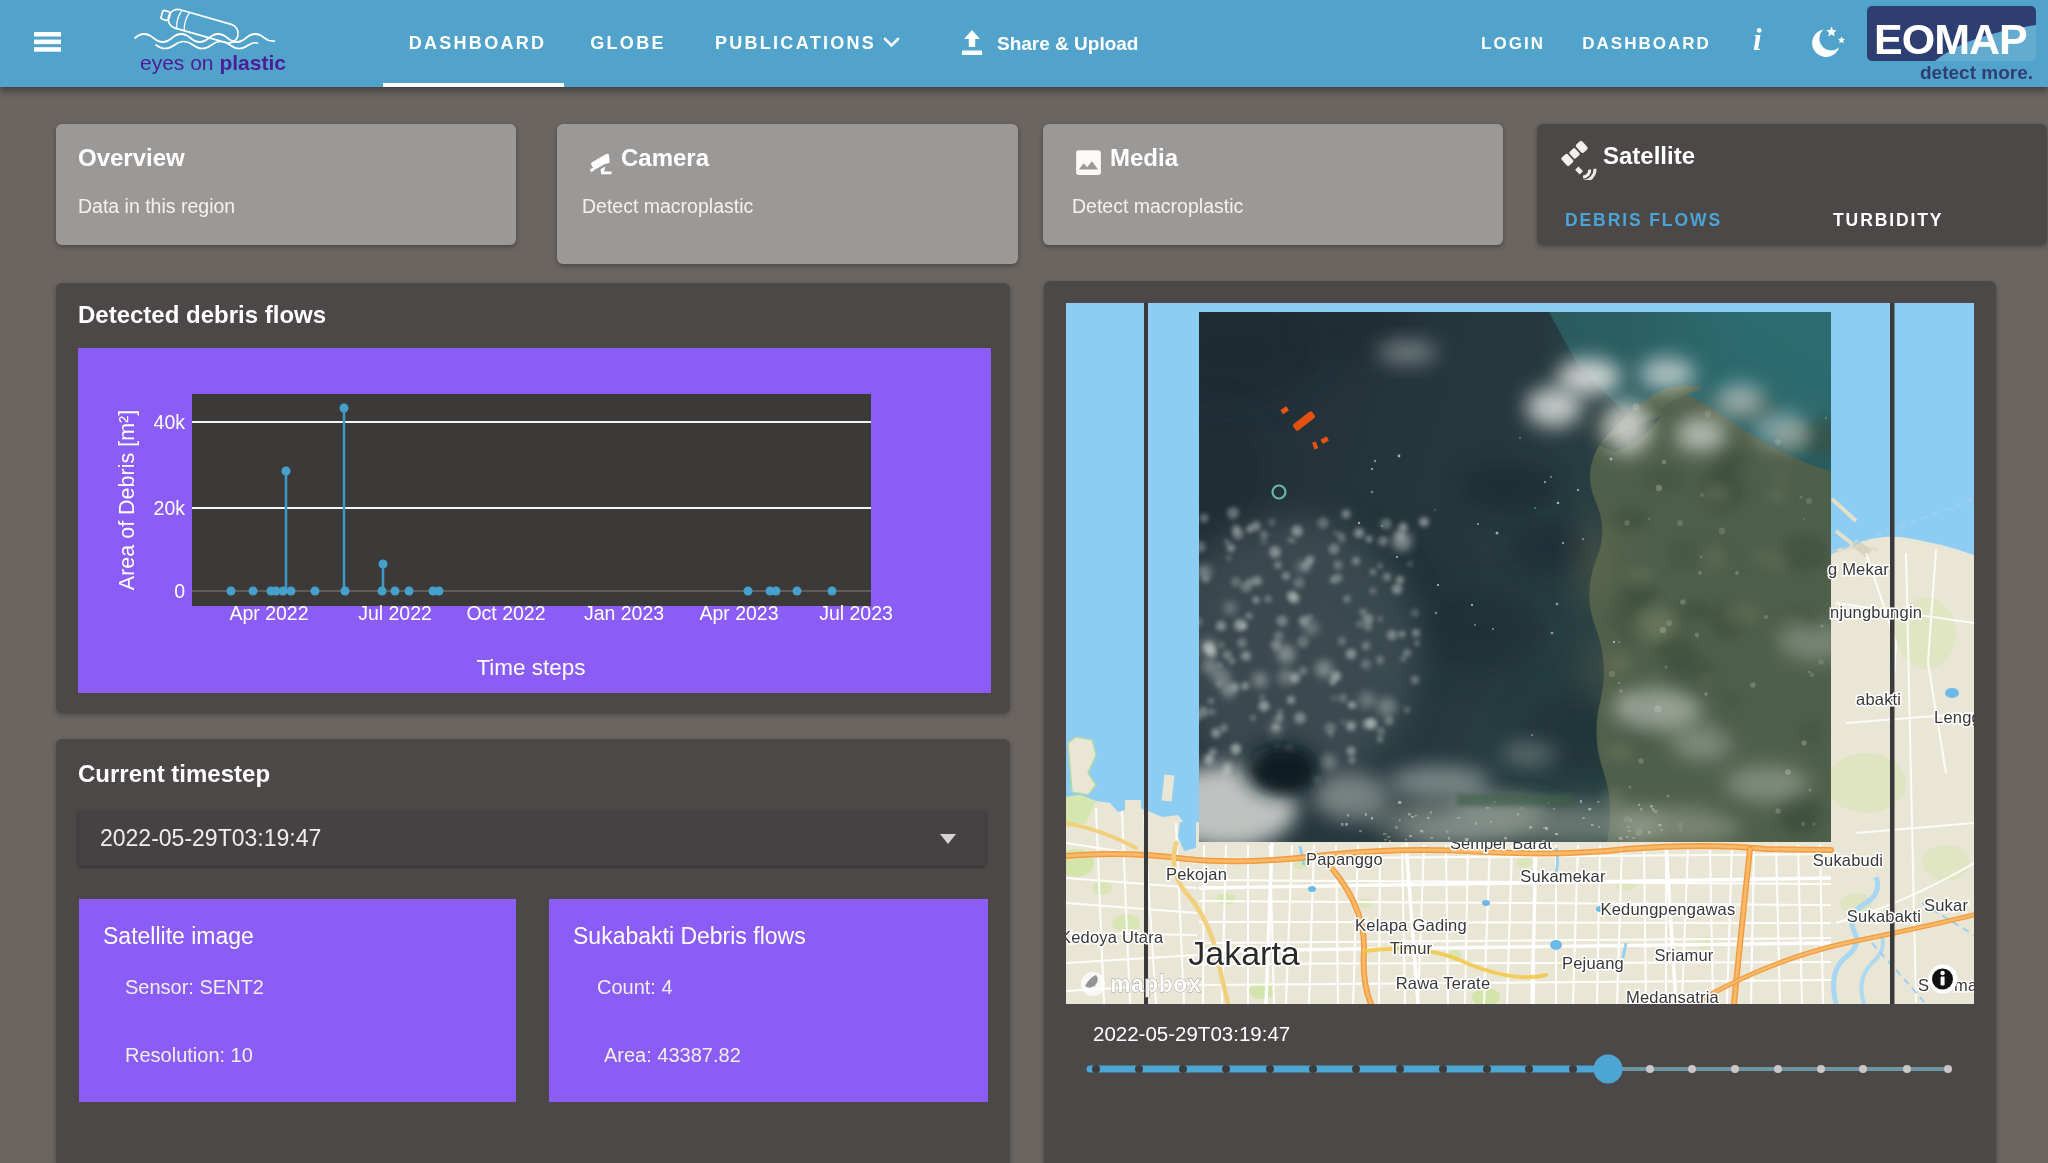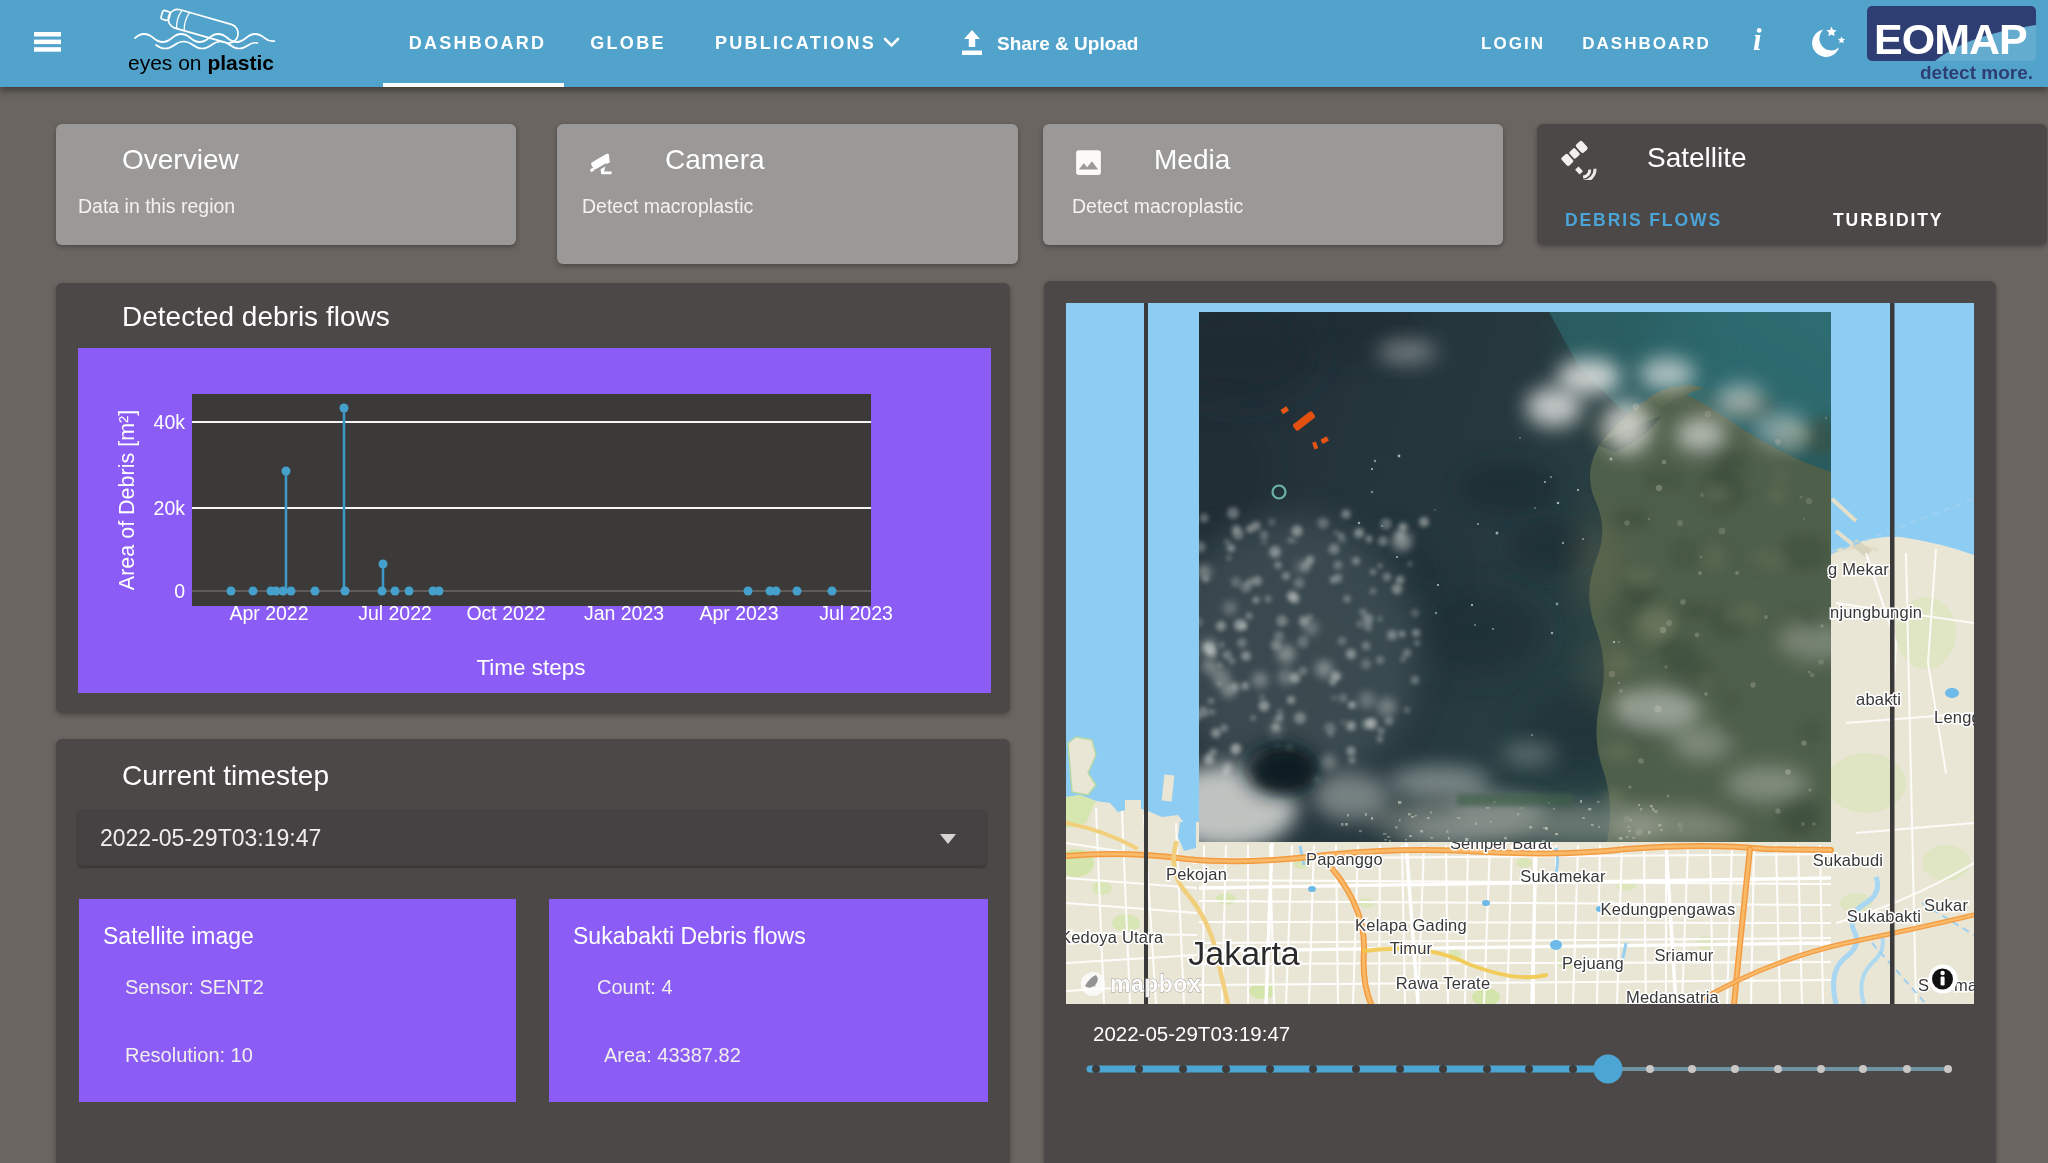--- a/index.html
+++ b/index.html
@@ -4,21 +4,21 @@
 <style>
 * { margin:0; padding:0; box-sizing:border-box; }
 html,body { width:2048px; height:1163px; overflow:hidden; background:#6a6561; font-family:"Liberation Sans", sans-serif; }
 .abs { position:absolute; }
 #page { position:relative; width:2048px; height:1163px; }
 #nav { position:absolute; left:0; top:0; width:2048px; height:87px; background:#52a3cb; z-index:5; box-shadow:0 4px 7px rgba(0,0,0,.4); }
 .navitem { position:absolute; top:0; height:87px; display:flex; align-items:center; color:#fff; font-weight:700; font-size:18px; letter-spacing:2.3px; white-space:nowrap; }
 .card { position:absolute; border-radius:6px; box-shadow:0 2px 5px rgba(0,0,0,.3); }
 .lightcard { background:#9b9997; }
 .darkcard { background:#4b4847; }
-.cardtitle { color:#fff; font-size:28px; font-weight:400; white-space:nowrap;margin-left:44px; }
+.cardtitle { color:#fff; font-size:24px; font-weight:700; white-space:nowrap; }
 .cardsub { color:#f4f2f0; font-size:19.5px; white-space:nowrap; }
 .innerbox { position:absolute; background:#8b5cf6; }
 </style>
 </head>
 <body>
 <div id="page">
 
   <div id="nav">
     <svg class="abs" style="left:34px;top:30px" width="27" height="24" viewBox="0 0 27 24">
       <rect x="0" y="2" width="27" height="4.5" fill="#fff"></rect>
@@ -28,21 +28,21 @@
     <svg class="abs" style="left:134px;top:5px" width="145" height="48" viewBox="0 0 145 48" fill="none" stroke="#fff" stroke-width="1.7" stroke-linecap="round">
       <path d="M1 33 q 9 -8 18.5 0 q 9 8 18.5 0 q 9 -8 18.5 0 q 9 8 18.5 0 q 9 -8 18.5 0 q 9 8 18.5 0 q 9 -8 18.5 0 q 5 4 10 3"></path>
       <path d="M22 40 q 9 7 18.5 0 q 9 -7 18.5 0 q 9 7 18.5 0 q 9 -7 18.5 0 q 9 7 18.5 0 q 5 -3 9 -2"></path>
       <g transform="rotate(16 70 22)">
         <rect x="33" y="12" width="72" height="19" rx="9.5"></rect>
         <rect x="26" y="17" width="8" height="9" rx="2"></rect>
         <path d="M44 13 q -3 9 0 17.5" stroke-width="1.3"></path>
         <path d="M52 12.5 q -3 9.5 0 18.5" stroke-width="1.3"></path>
       </g>
     </svg>
-    <div class="abs" style="left:128px;top:51px;width:143px;text-align:center;color:#000000;font-size:21px;font-weight:400;white-space:nowrap">eyes on <b style="font-weight:700">plastic</b></div>
+    <div class="abs" style="left:140px;top:51px;width:143px;text-align:center;color:#4c1d95;font-size:21px;font-weight:400;white-space:nowrap">eyes on <b style="font-weight:700">plastic</b></div>
     <div class="navitem" style="left:408px;width:139px;justify-content:center">DASHBOARD</div>
     <div class="navitem" style="left:593px;width:70px;justify-content:center">GLOBE</div>
     <div class="navitem" style="left:717px;width:157px;justify-content:center">PUBLICATIONS</div>
     <svg class="abs" style="left:883px;top:37px" width="17" height="11" viewBox="0 0 17 11">
         <path d="M2 2 l6.5 6.5 l6.5 -6.5" stroke="#fff" stroke-width="2.6" fill="none" stroke-linecap="round"></path>
       </svg>
     <svg class="abs" style="left:961px;top:30px" width="22" height="26" viewBox="0 0 22 26">
       <path d="M11 0 L19 9 H14.2 V17 H7.8 V9 H3 Z" fill="#fff"></path>
       <rect x="1" y="20.5" width="20" height="4.5" fill="#fff"></rect>
     </svg>

